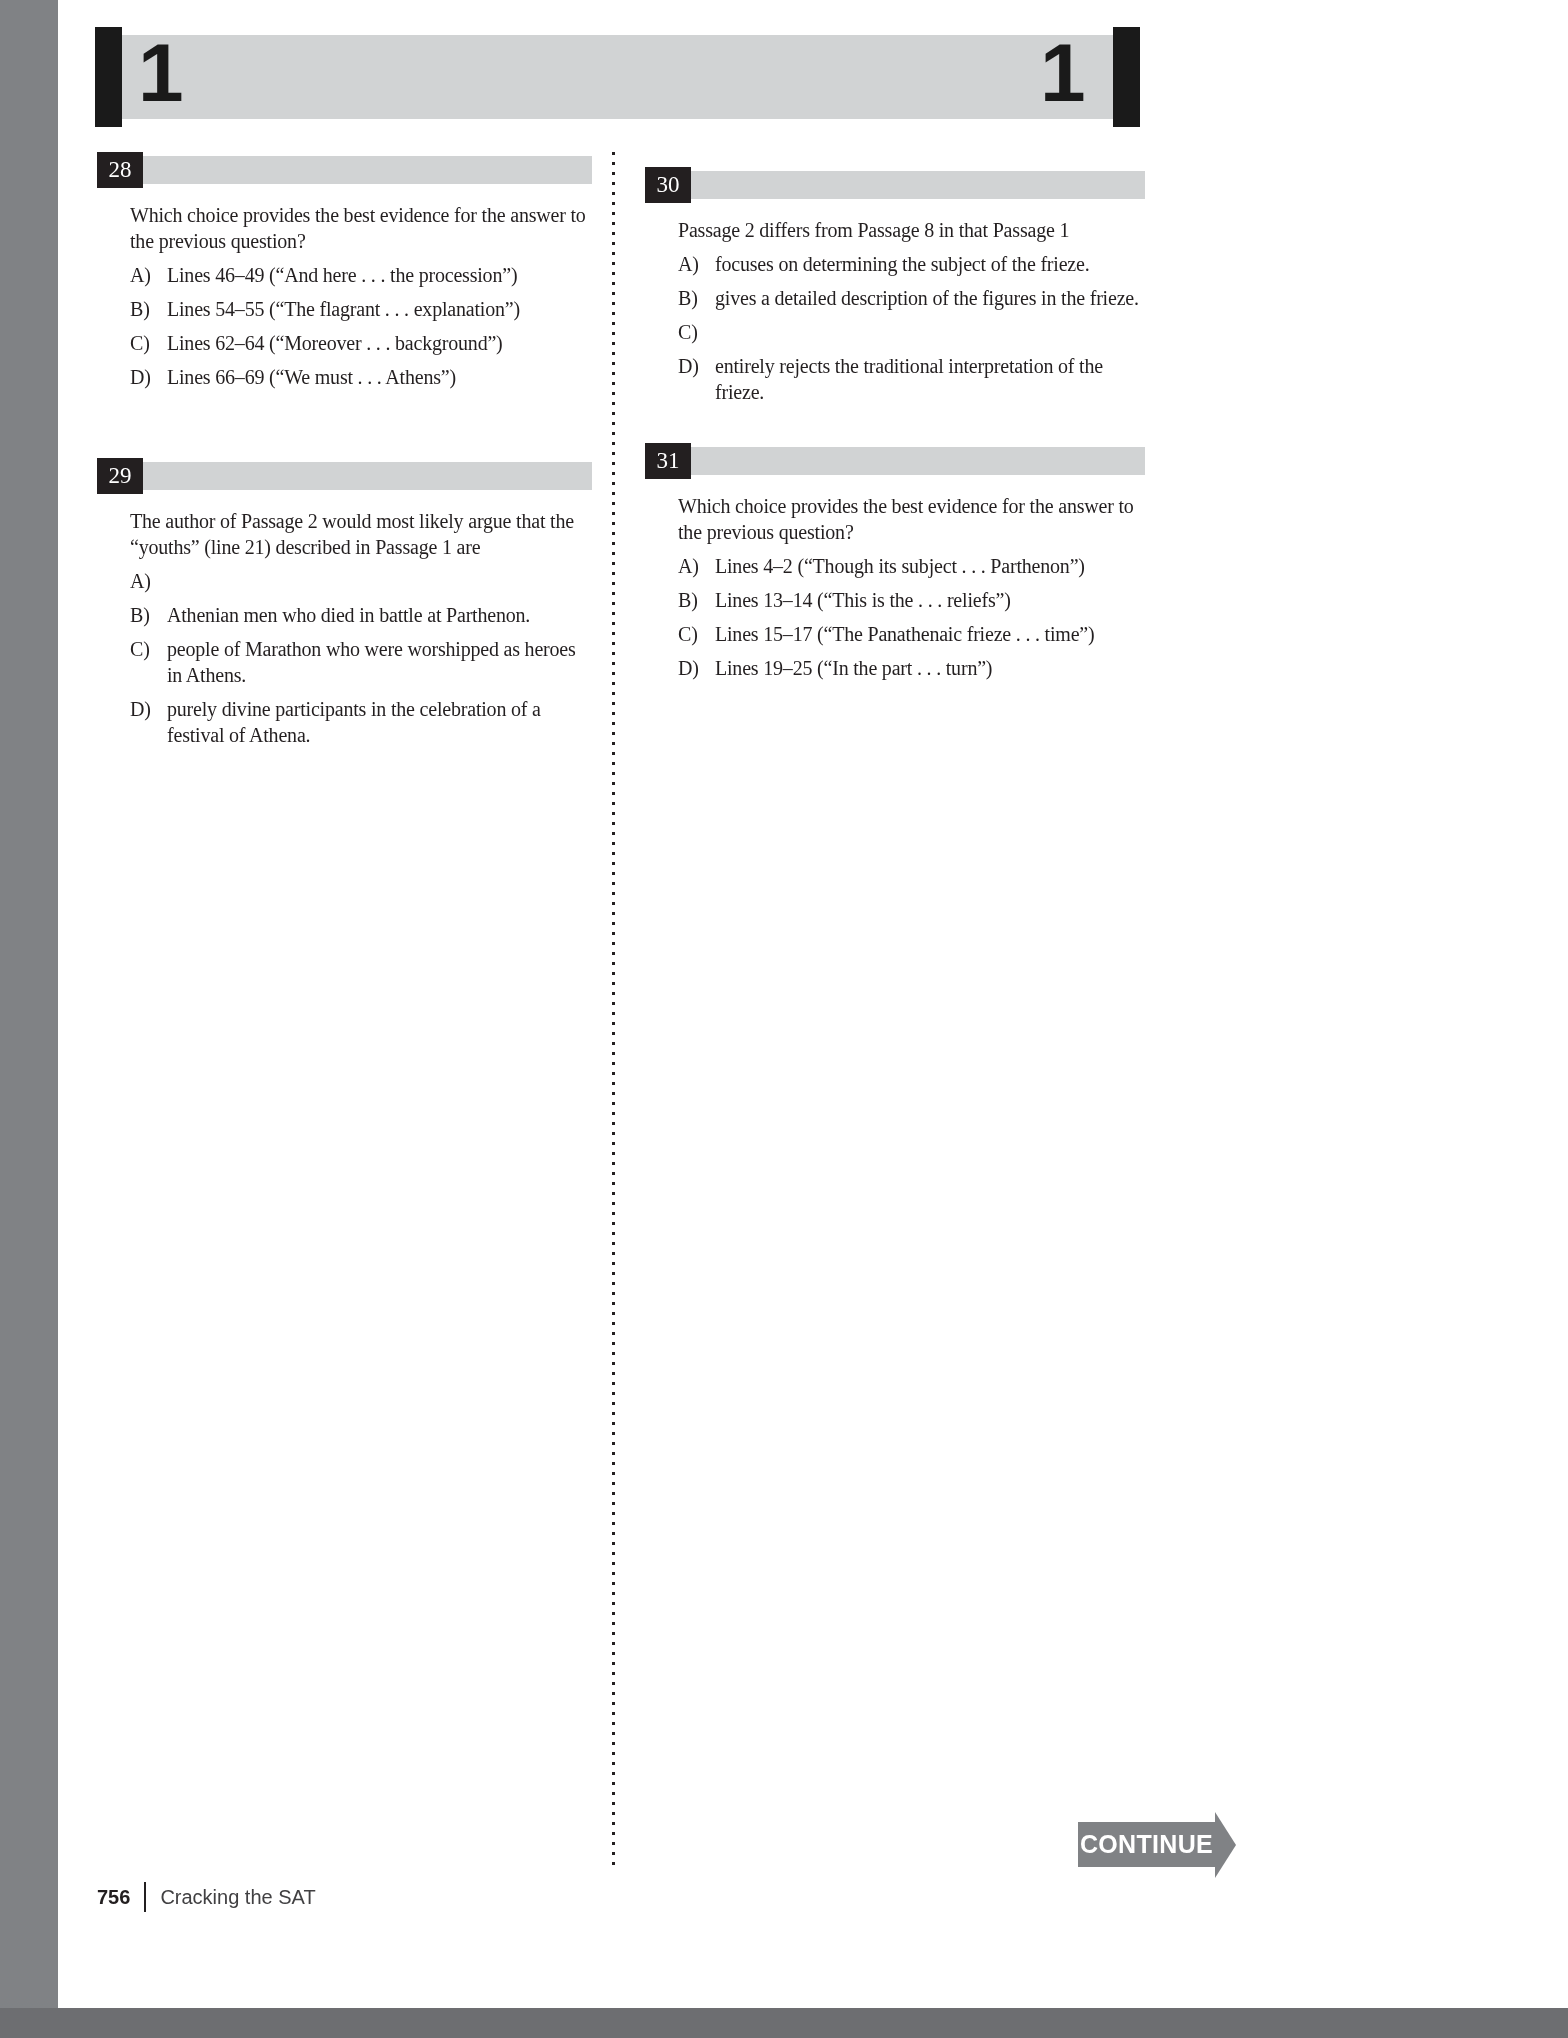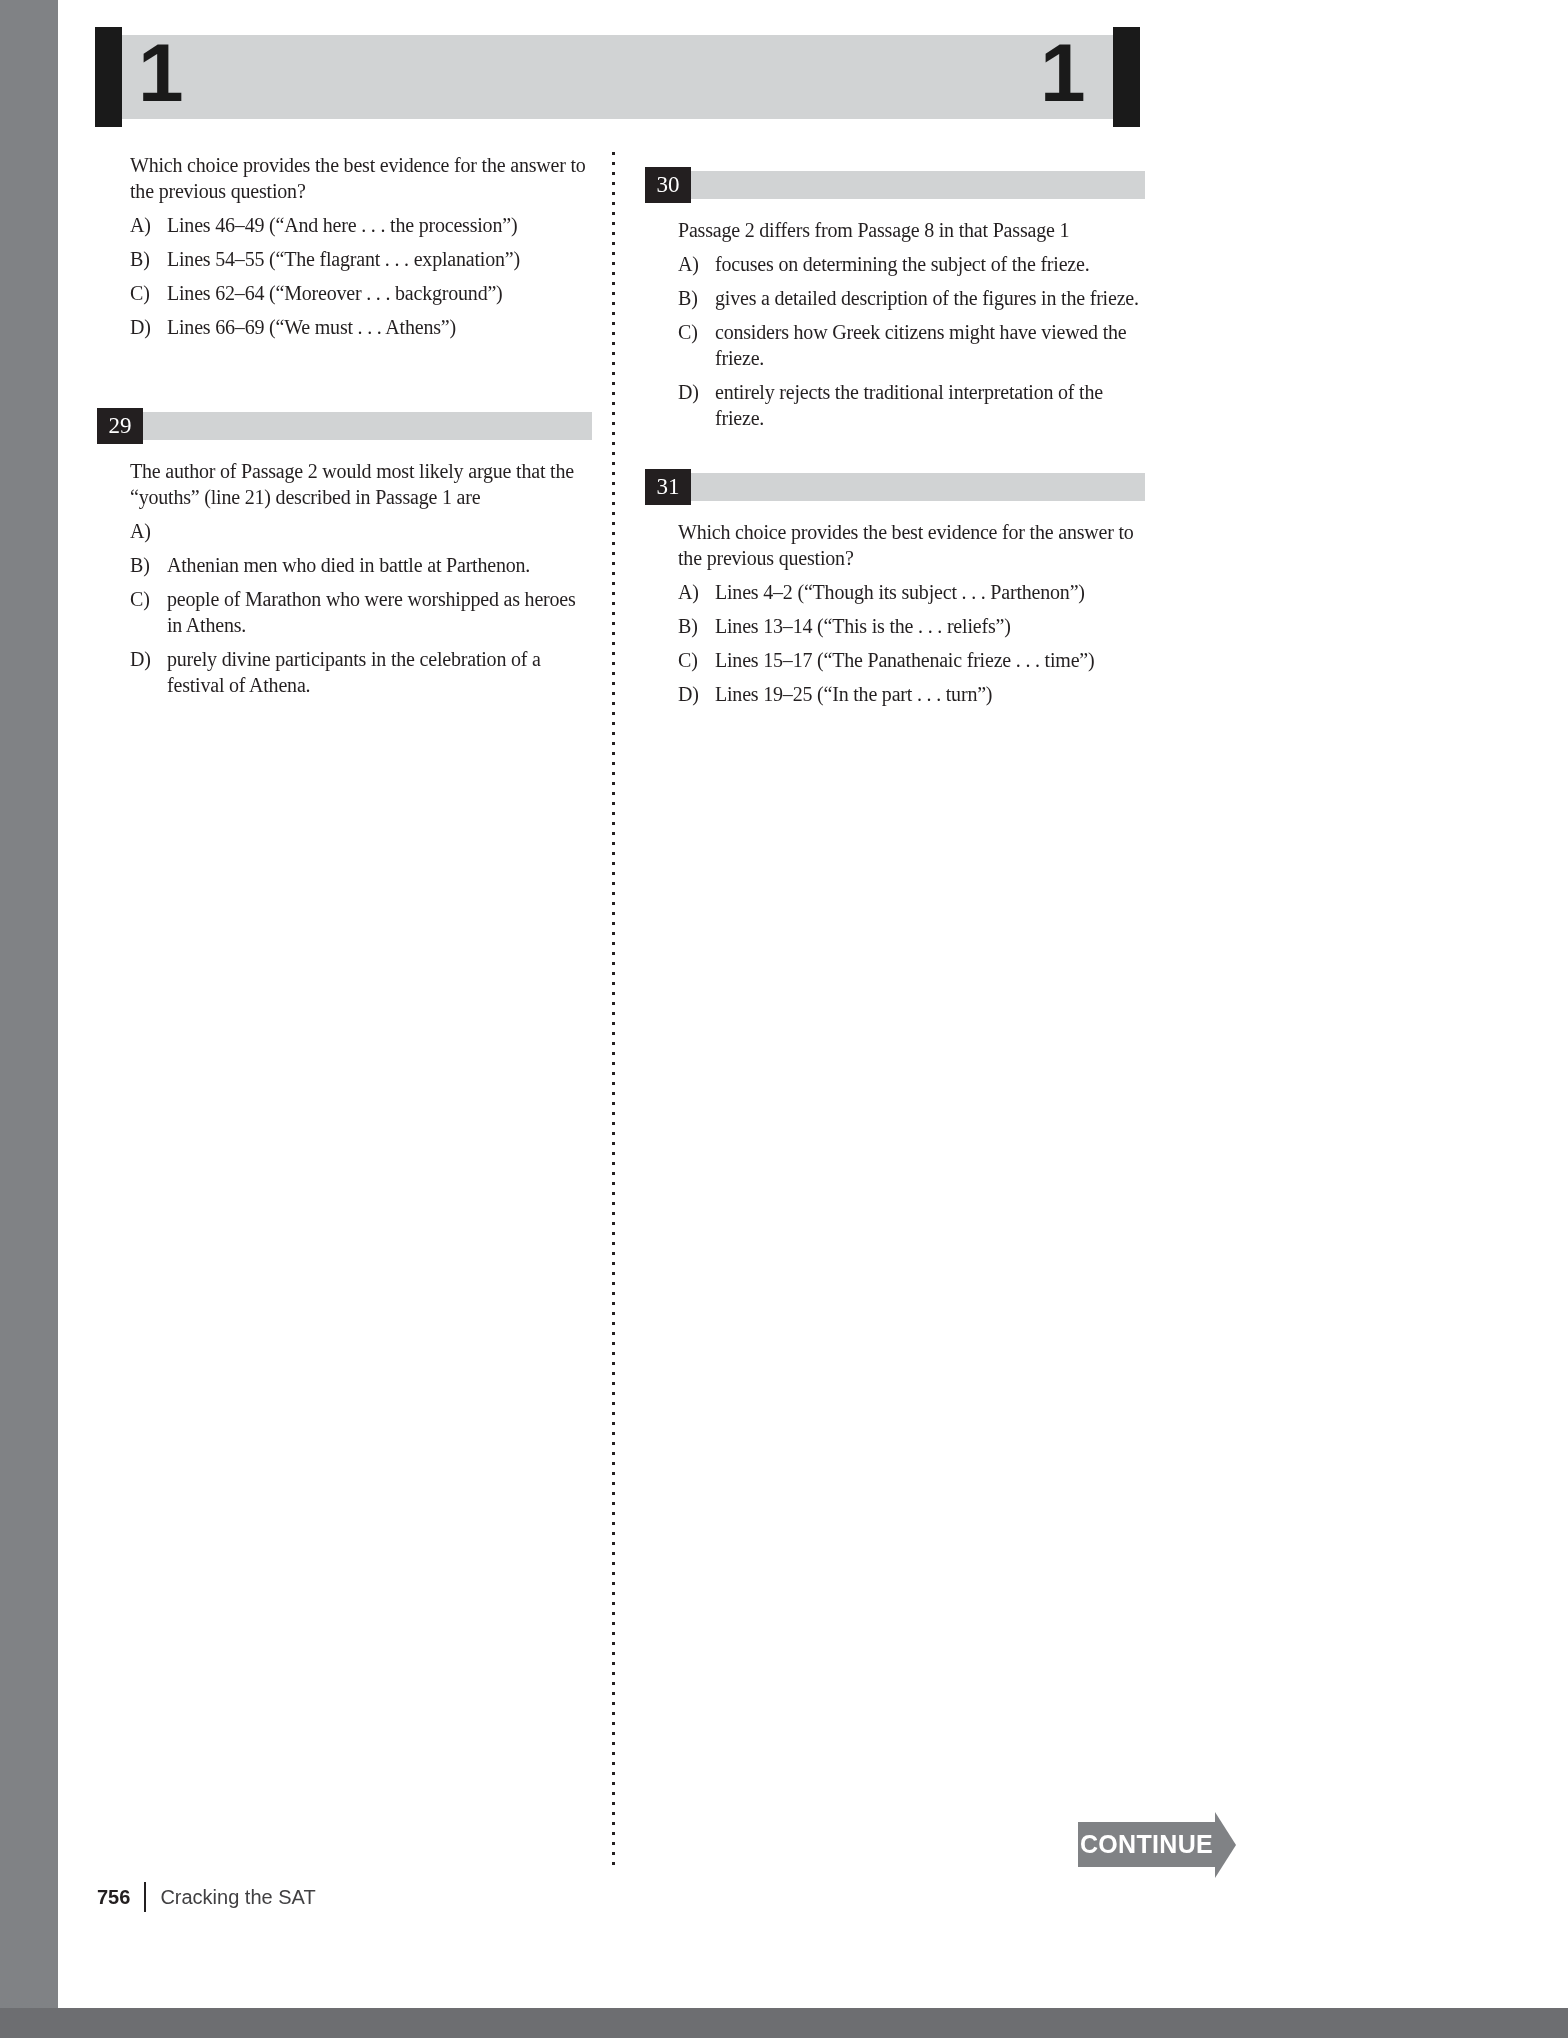--- a/index.html
+++ b/index.html
@@ -84,20 +84,24 @@
   <div class="header-bar left"></div>
   <div class="header-bar right"></div>
   <div class="section-num left">1</div>
   <div class="section-num right">1</div>
 
   <div class="divider-dotted"></div>
 
   <div class="col col-left">
 
     <div class="question q28">
+      <div class="q-head">
+        <div class="q-num">28</div>
+        <div class="q-band"></div>
+      </div>
       <p class="stem">Which choice provides the best evidence for the answer to the previous question?</p>
       <div class="option">
         <span class="option-letter">A)</span>
         <span class="option-text">Lines 46–49 (“And here . . . the procession”)</span>
       </div>
       <div class="option">
         <span class="option-letter">B)</span>
         <span class="option-text">Lines 54–55 (“The flagrant . . . explanation”)</span>
       </div>
       <div class="option">
@@ -146,21 +150,20 @@
       <div class="option">
         <span class="option-letter">A)</span>
         <span class="option-text">focuses on determining the subject of the frieze.</span>
       </div>
       <div class="option">
         <span class="option-letter">B)</span>
         <span class="option-text">gives a detailed description of the figures in the frieze.</span>
       </div>
       <div class="option">
         <span class="option-letter">C)</span>
-        <span class="option-text">considers how Greek citizens might have viewed the frieze.</span>
       </div>
       <div class="option">
         <span class="option-letter">D)</span>
         <span class="option-text">entirely rejects the traditional interpretation of the frieze.</span>
       </div>
     </div>
 
     <div class="question q31">
       <div class="q-head">
         <div class="q-num">31</div>

